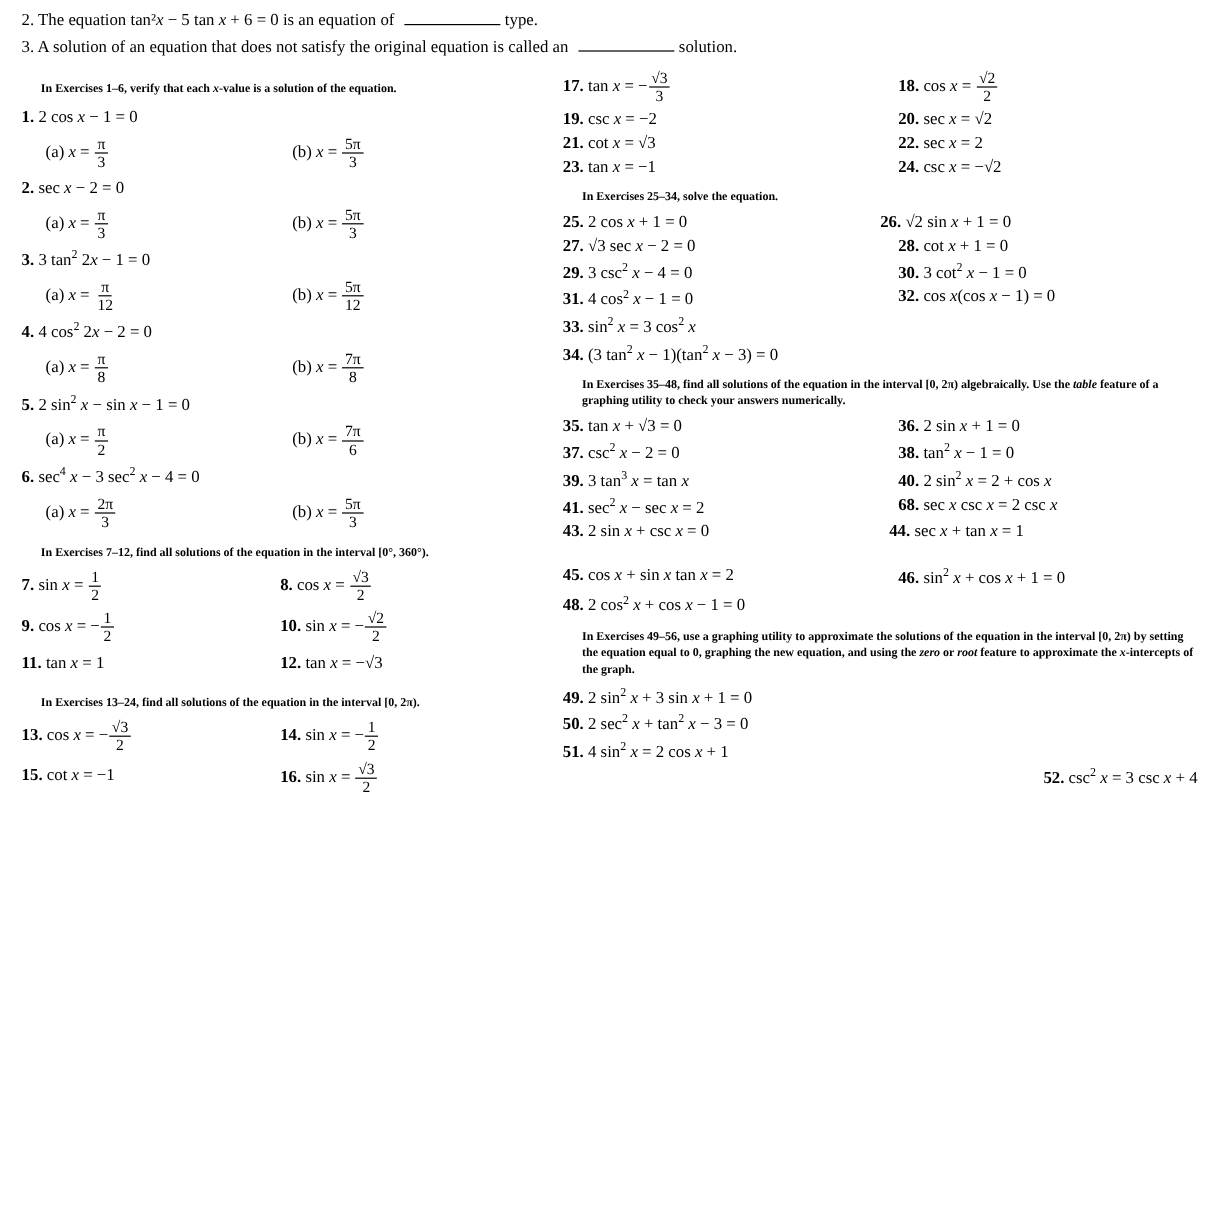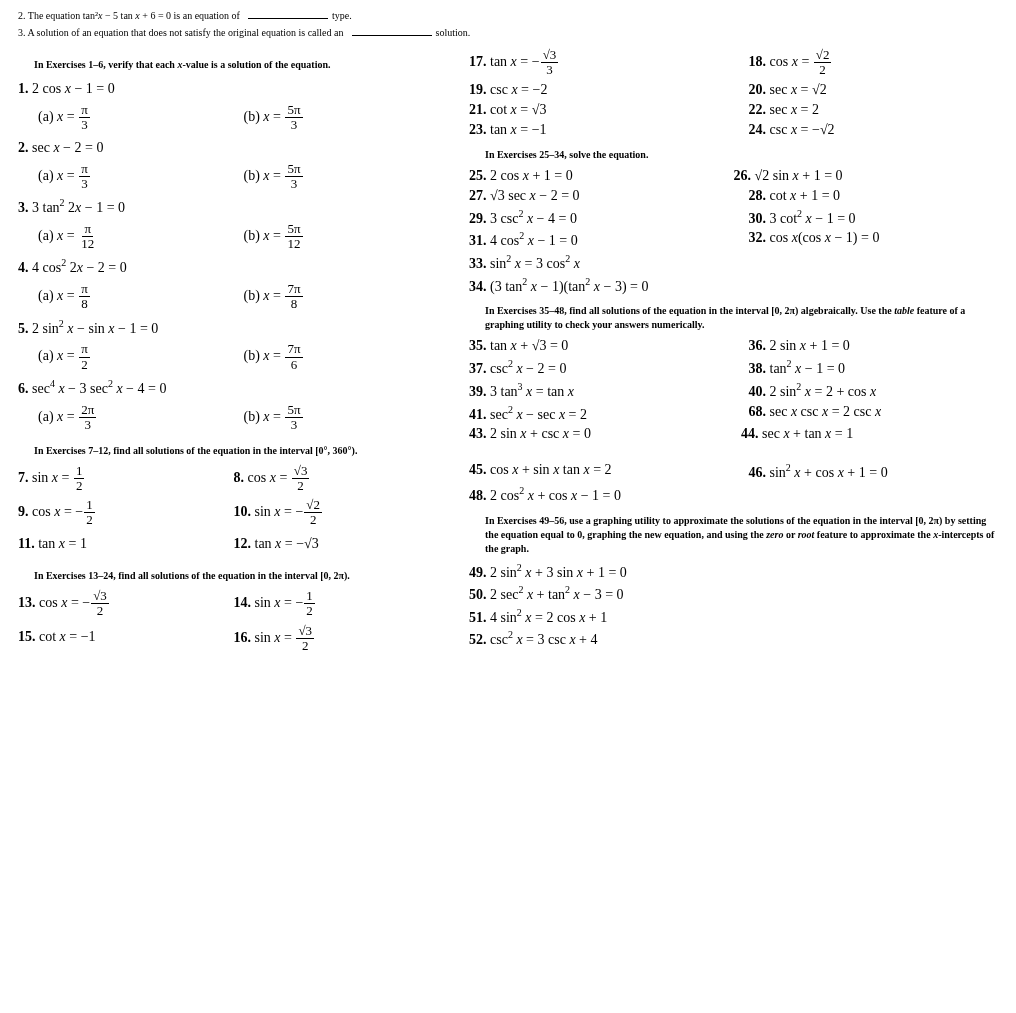--- a/index.html
+++ b/index.html
@@ -9,21 +9,21 @@
       background: #fff;
       color: #000;
       padding: 10px 18px;
       width: 1016px;
       min-height: 1013px;
     }
     .top-line {
       display: flex;
       align-items: baseline;
       margin-bottom: 6px;
-      font-size: 10px;
+      font-size: 14px;
     }
     .top-line span { margin-right: 4px; }
     .blank-line {
       display: inline-block;
       border-bottom: 1px solid #000;
       width: 80px;
       margin: 0 4px;
       vertical-align: baseline;
     }
     .two-col {
@@ -454,20 +454,20 @@
 
       <div style="margin-bottom:4px;">
         <span class="bold">49.</span> 2 sin<sup>2</sup> <em>x</em> + 3 sin <em>x</em> + 1 = 0
       </div>
       <div style="margin-bottom:4px;">
         <span class="bold">50.</span> 2 sec<sup>2</sup> <em>x</em> + tan<sup>2</sup> <em>x</em> − 3 = 0
       </div>
       <div style="margin-bottom:4px;">
         <span class="bold">51.</span> 4 sin<sup>2</sup> <em>x</em> = 2 cos <em>x</em> + 1
       </div>
-      <div style="margin-bottom:0;">
+      <div style="margin-bottom:0;text-align:right;">
         <span class="bold">52.</span> csc<sup>2</sup> <em>x</em> = 3 csc <em>x</em> + 4
       </div>
 
     </div>
   </div>
 
 </div>
 
 </body></html>

